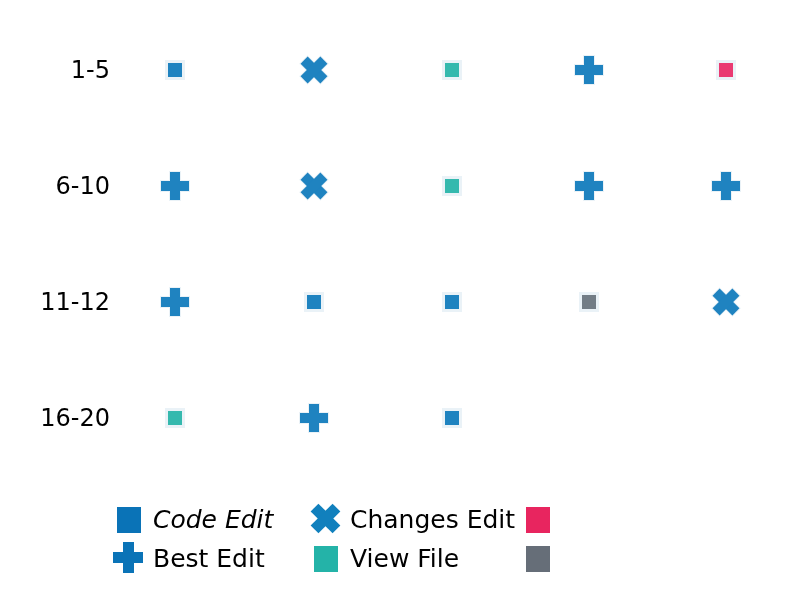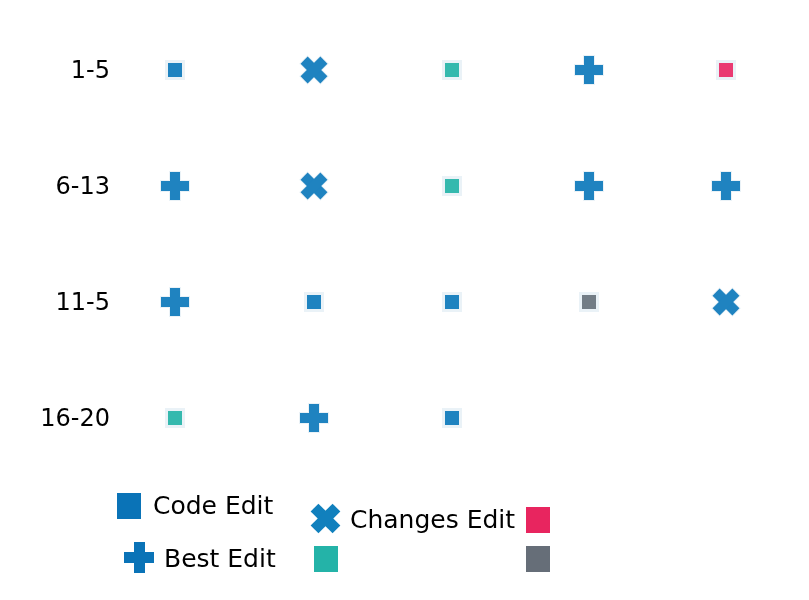--- a/index.html
+++ b/index.html
@@ -60,22 +60,22 @@
     font-size:25px;color:#000000;white-space:nowrap;
     margin-left:8px;line-height:1;
   }
 </style>
 </head>
 <body>
 
 <div id="plot">
   <div id="ylabels">
       <div class="ylabel" style="top: 70px; left: 0px; width: 110px;">1-5</div>
-      <div class="ylabel" style="top: 186px; left: 0px; width: 110px;">6-13</div>
-      <div class="ylabel" style="top: 302px; left: 0px; width: 110px;">11-5</div>
+      <div class="ylabel" style="top: 186px; left: 0px; width: 110px;">6-10</div>
+      <div class="ylabel" style="top: 302px; left: 0px; width: 110px;">11-12</div>
       <div class="ylabel" style="top: 418px; left: 0px; width: 110px;">16-20</div>
     </div>
   <div id="markers">
       <div class="marker m-square" title="Code Edit" style="background: rgb(31, 131, 192); border-color: rgb(234, 242, 247); left: 175px; top: 70px;"></div>
       <div class="marker m-x" title="Failed Edit" style="left: 314px; top: 70px;">
         <i class="aa"></i>
         <i class="bb"></i>
         <i class="a" style="background:#1f83c0"></i>
         <i class="b" style="background:#1f83c0"></i>
       </div>
@@ -130,49 +130,50 @@
       <div class="marker m-square" title="View File" style="background: rgb(53, 185, 174); border-color: rgb(234, 242, 247); left: 175px; top: 418px;"></div>
       <div class="marker m-plus" title="Best Edit" style="left: 314px; top: 418px;">
         <i class="hh"></i>
         <i class="vv"></i>
         <i class="h" style="background:#1f83c0"></i>
         <i class="v" style="background:#1f83c0"></i>
       </div>
       <div class="marker m-square" title="Code Edit" style="background: rgb(31, 131, 192); border-color: rgb(234, 242, 247); left: 452px; top: 418px;"></div>
     </div>
   <div id="legend">
-      <div class="leg-item" style="left: 113px; top: 489px;">
+      <div class="leg-item" style="left: 113px; top: 503px; font-style: italic;">
         <span class="leg-key">
           <span class="leg-sq" style="background:#0a73b7"></span>
         </span>
         <span class="leg-label">Code Edit</span>
       </div>
       <div class="leg-item" style="left: 310px; top: 503px;">
         <span class="leg-key leg-x">
           <i class="a" style="background:#1180bd"></i>
           <i class="b" style="background:#1180bd"></i>
         </span>
         <span class="leg-label">Changes Edit</span>
       </div>
       <div class="leg-item" style="left: 522px; top: 503px;">
         <span class="leg-key">
           <span class="leg-sq" style="background:#e8255f"></span>
         </span>
       </div>
-      <div class="leg-item" style="left: 124px; top: 542px; text-align: right;">
+      <div class="leg-item" style="left: 113px; top: 542px; text-align: right;">
         <span class="leg-key leg-plus">
           <i class="h" style="background:#0a73b7"></i>
           <i class="v" style="background:#0a73b7"></i>
         </span>
         <span class="leg-label">Best Edit</span>
       </div>
       <div class="leg-item" style="left: 310px; top: 542px;">
         <span class="leg-key">
           <span class="leg-sq" style="background:#24b3a8"></span>
         </span>
+        <span class="leg-label">View File</span>
       </div>
       <div class="leg-item" style="left: 522px; top: 542px;">
         <span class="leg-key">
           <span class="leg-sq" style="background:#666e78"></span>
         </span>
       </div>
     </div>
 </div>
 
 </body></html>

